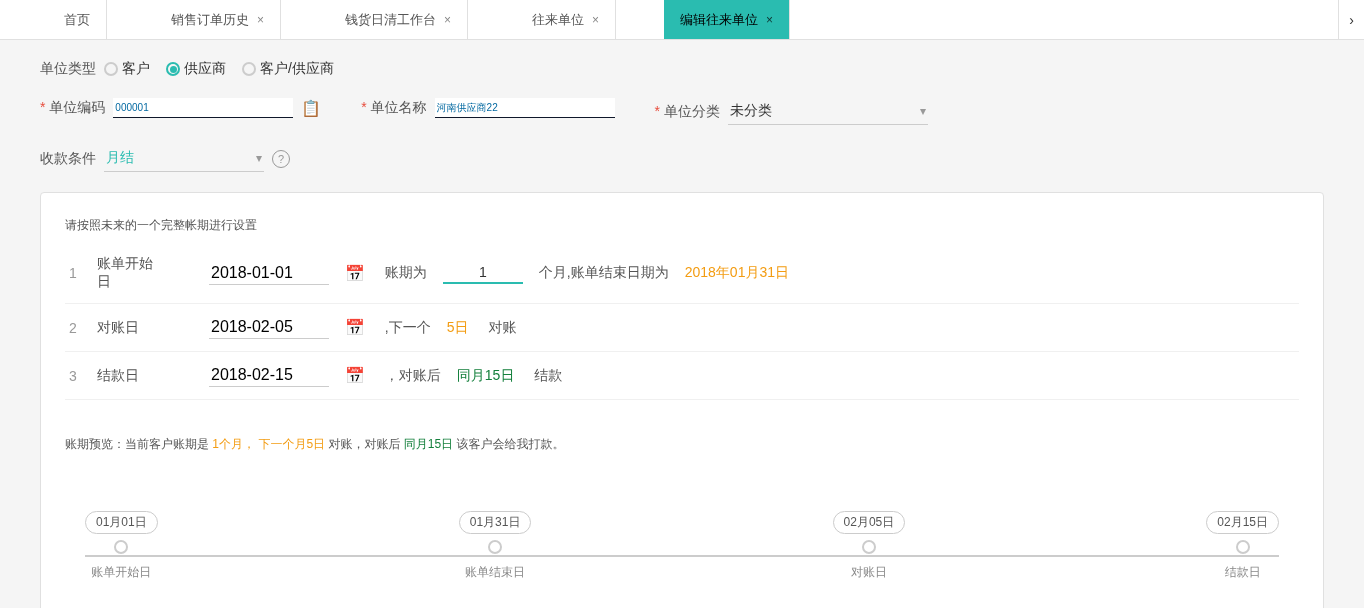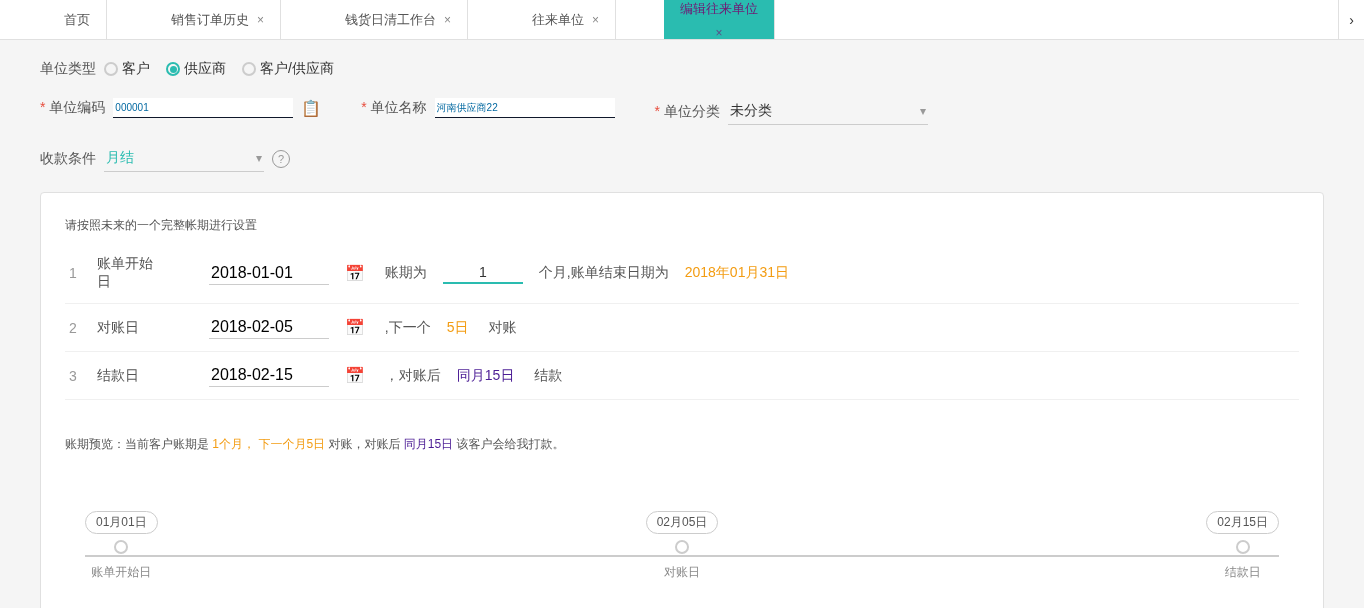--- a/index.html
+++ b/index.html
@@ -20,22 +20,21 @@
       cursor: pointer;
       font-size: 13px;
       color: #555;
       border-right: 1px solid #e0e0e0;
       white-space: nowrap;
       gap: 8px;
       margin-left: 48px;
     }
     .tab-item.active {
       background: #2abcb0;
-      color: #701a75;
-      flex-direction: column;
+      color: #000000;
     }
     .tab-close {
       font-size: 12px;
       color: inherit;
       opacity: 0.7;
       cursor: pointer;
     }
     .tab-arrow {
       display: flex;
       align-items: center;
@@ -198,21 +197,21 @@
       border-bottom: 2px solid #2abcb0;
       width: 80px;
       padding: 2px;
       font-size: 14px;
       outline: none;
       text-align: center;
       color: #333;
     }
     .hint-text { color: #555; }
     .highlight-orange { color: #f39c12; font-weight: 500; }
-    .highlight-teal { color: #4c1d95; font-weight: 500; }
+    .highlight-teal { color: #15803d; font-weight: 500; }
 
     
     .preview-section {
       margin-top: 20px;
       padding-top: 16px;
     }
     .preview-text {
       font-size: 12px;
       color: #555;
       margin-bottom: 38px;
@@ -390,20 +389,25 @@
       <div style="position:relative; padding: 20px 20px 40px;">
         <div class="timeline-line"></div>
         <div class="timeline-points">
 
           <div class="timeline-point">
             <div class="point-label-box">01月01日</div>
             <div class="point-dot"></div>
             <div class="point-label-text">账单开始日</div>
           </div>
 
+          <div class="timeline-point">
+            <div class="point-label-box">01月31日</div>
+            <div class="point-dot"></div>
+            <div class="point-label-text">账单结束日</div>
+          </div>
 
           <div class="timeline-point">
             <div class="point-label-box">02月05日</div>
             <div class="point-dot"></div>
             <div class="point-label-text">对账日</div>
           </div>
 
           <div class="timeline-point">
             <div class="point-label-box">02月15日</div>
             <div class="point-dot"></div>

